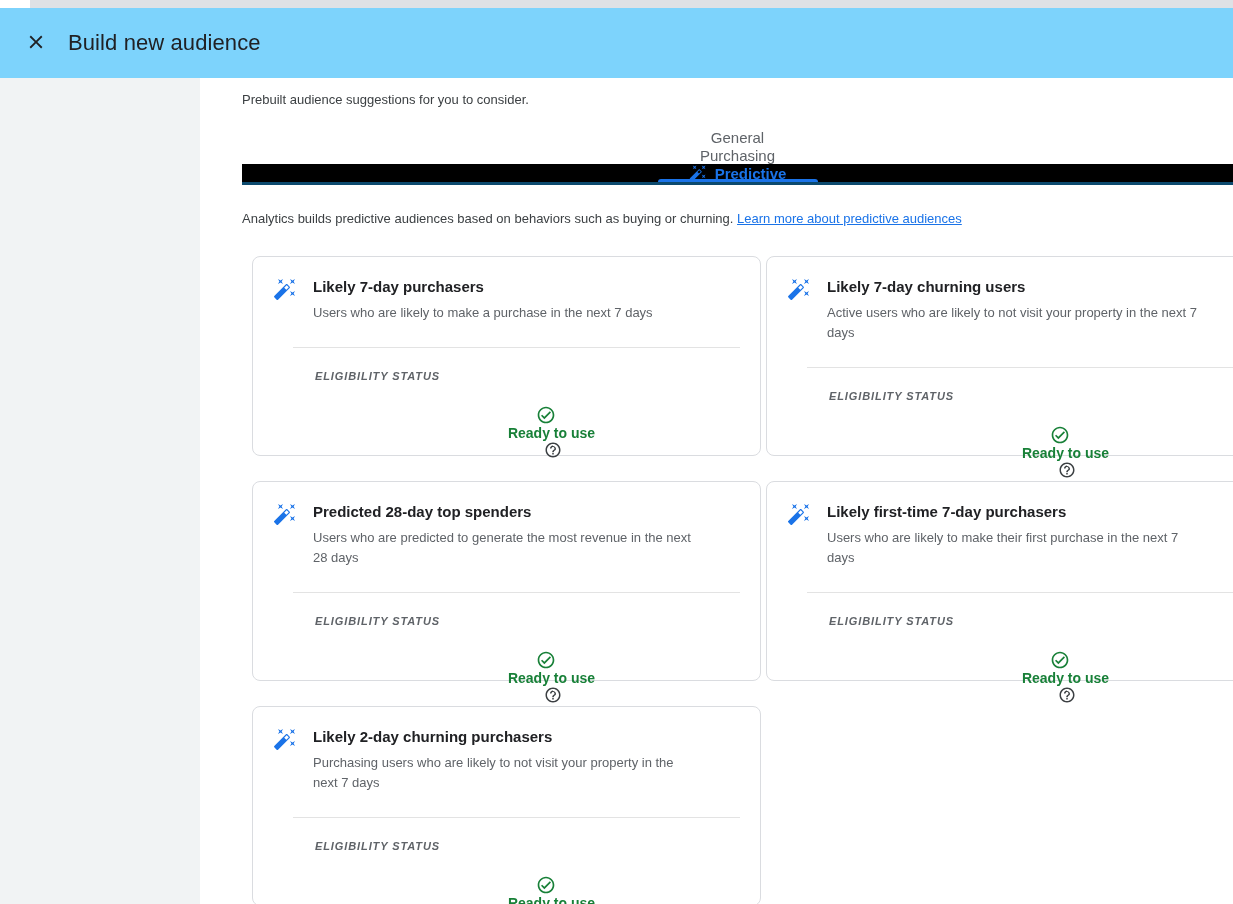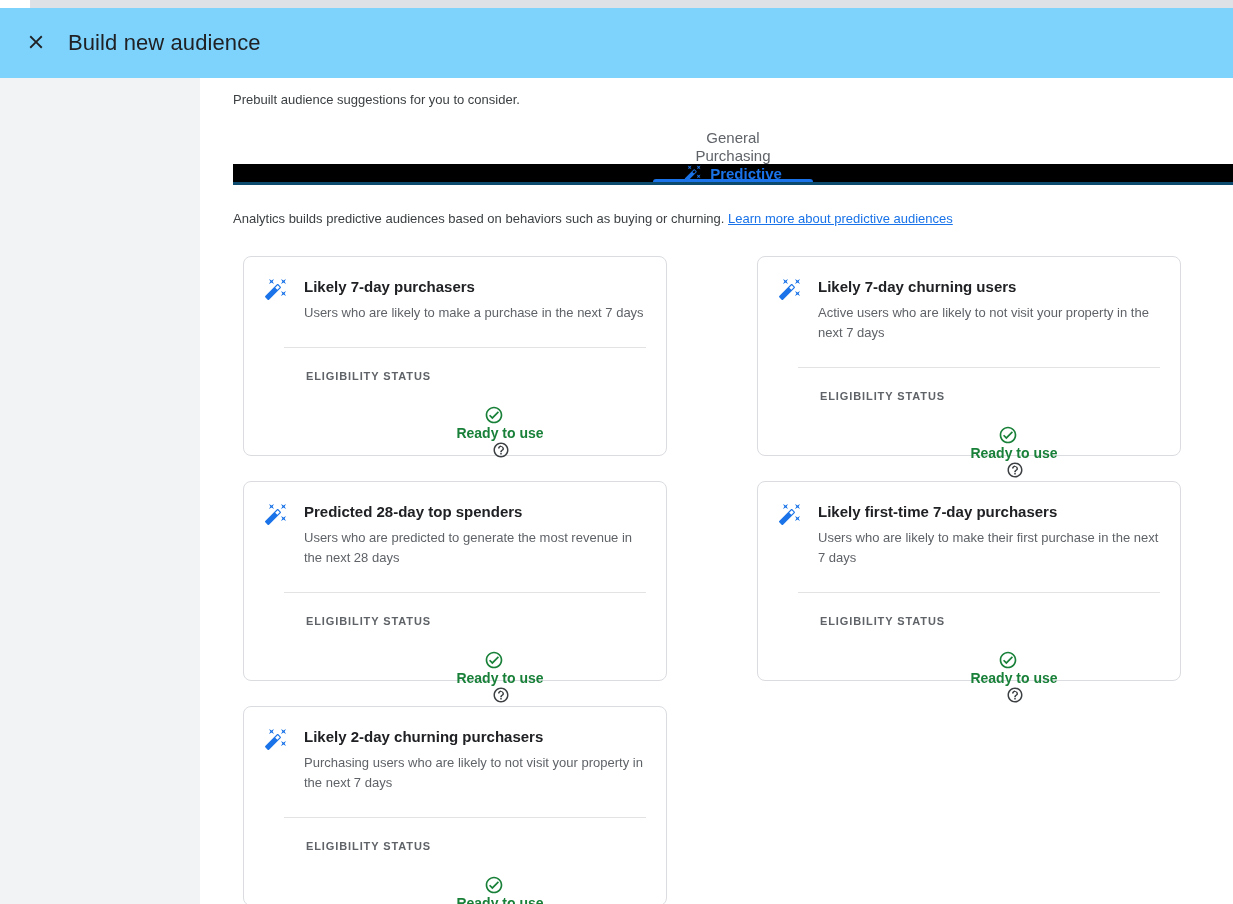--- a/index.html
+++ b/index.html
@@ -23,21 +23,21 @@
   }
   .close-btn svg { width:22px; height:22px; }
   .page-title { font-size:22px; font-weight:400; color:#202124; letter-spacing:0.1px; }
 
   .sidebar {
     position:absolute; top:78px; left:0; width:200px; bottom:0;
     background:#f1f3f4;
   }
   .content {
     position:absolute; top:78px; left:200px; right:0; bottom:0;
-    background:#fff; padding-left:33px; overflow:hidden;
+    background:#fff; padding-left:42px; overflow:hidden;
   }
   .intro { padding-top:14px; font-size:13px; color:#3c4043; }
 
   .tabs {
     margin-top:22px; display:flex; height:56px;
     border-bottom:3px solid #0c4a6e; width:100%;flex-direction:column;
   }
   .tab {
     flex:1; display:flex; align-items:center; justify-content:center; gap:8px;
     font-size:15px; color:#5f6368; cursor:pointer; position:relative;
@@ -50,34 +50,34 @@
   }
 
   .note { margin-top:26px; font-size:13px; color:#3c4043; }
   .note a { color:#1a73e8; text-decoration:underline; cursor:pointer; }
 
   .cards {
     margin-top:30px; margin-left:10px;
     display:grid; grid-template-columns:486px 486px; column-gap:28px; row-gap:25px;
   }
   .card {
-    width:424px; height:200px; border:1px solid #dadce0; border-radius:8px;
+    width:509px; height:200px; border:1px solid #dadce0; border-radius:8px;
     background:#fff; padding:20px 20px 0 20px; cursor:pointer;
   }
   .card-top { display:flex; }
   .wand { flex:none; width:24px; height:24px; color:#1a73e8; margin-right:16px; }
   .wand svg { width:24px; height:24px; display:block; }
   .card-title { font-size:15px; font-weight:700; color:#202124; line-height:20px; }
   .card-desc {
     margin-top:6px; font-size:13px; color:#5f6368; line-height:20px; max-width:380px;
   }
   .card-divider { margin:24px 0 0 20px; height:1px; background:#e3e3e3; }
   .status-label {
     margin:22px 0 0 42px; font-size:11px; font-weight:700;
-    letter-spacing:0.9px; color:#5f6368;
+    letter-spacing:0.9px; color:#5f6368;font-style:italic;
   }
   .status-row { margin:23px 0 0 78px; display:flex; align-items:center;flex-direction:column; }
   .check-icon { width:20px; height:20px; color:#188038; flex:none; }
   .check-icon svg { width:20px; height:20px; display:block; }
   .status-text { margin-left:12px; font-size:14px; font-weight:700; color:#188038; }
   .help-icon { margin-left:14px; width:18px; height:18px; color:#3c4043; cursor:pointer; }
   .help-icon svg { width:18px; height:18px; display:block; }
 </style>
 </head>
 <body>

